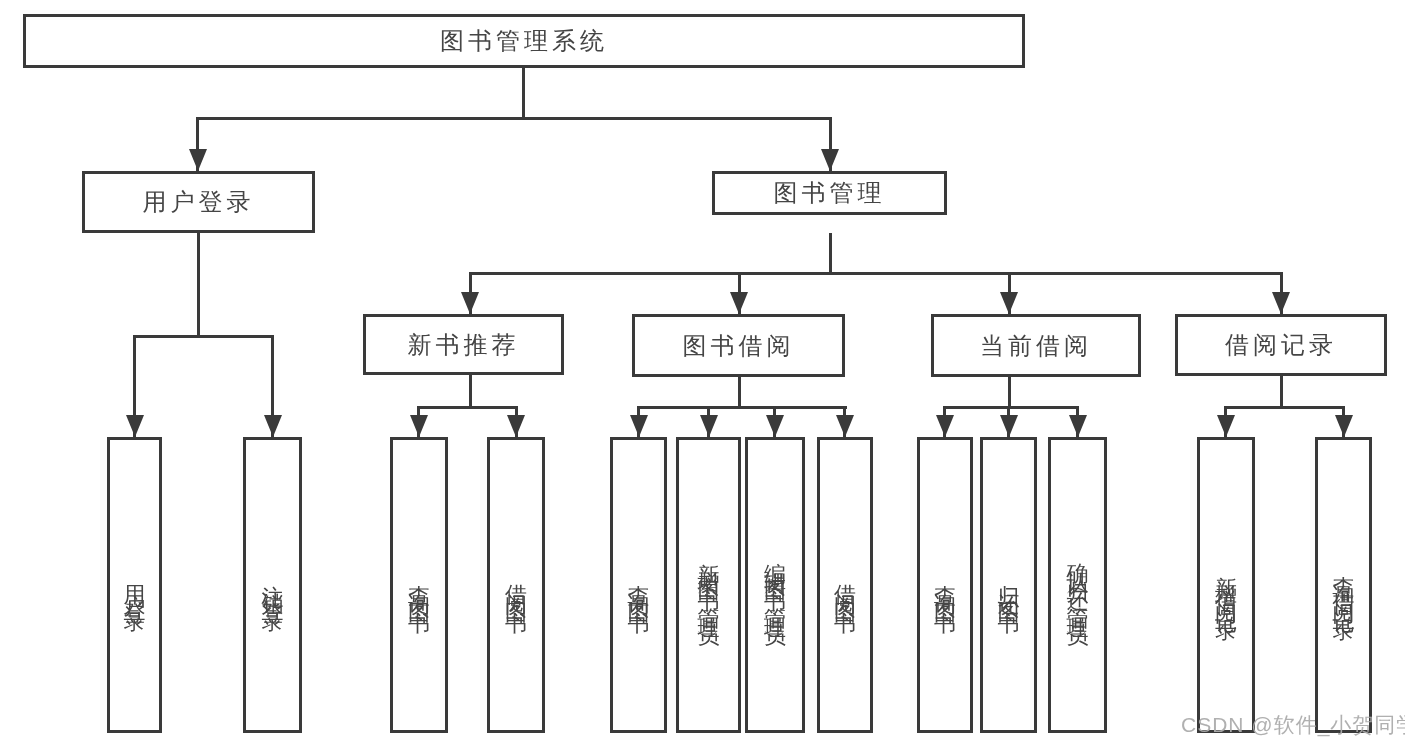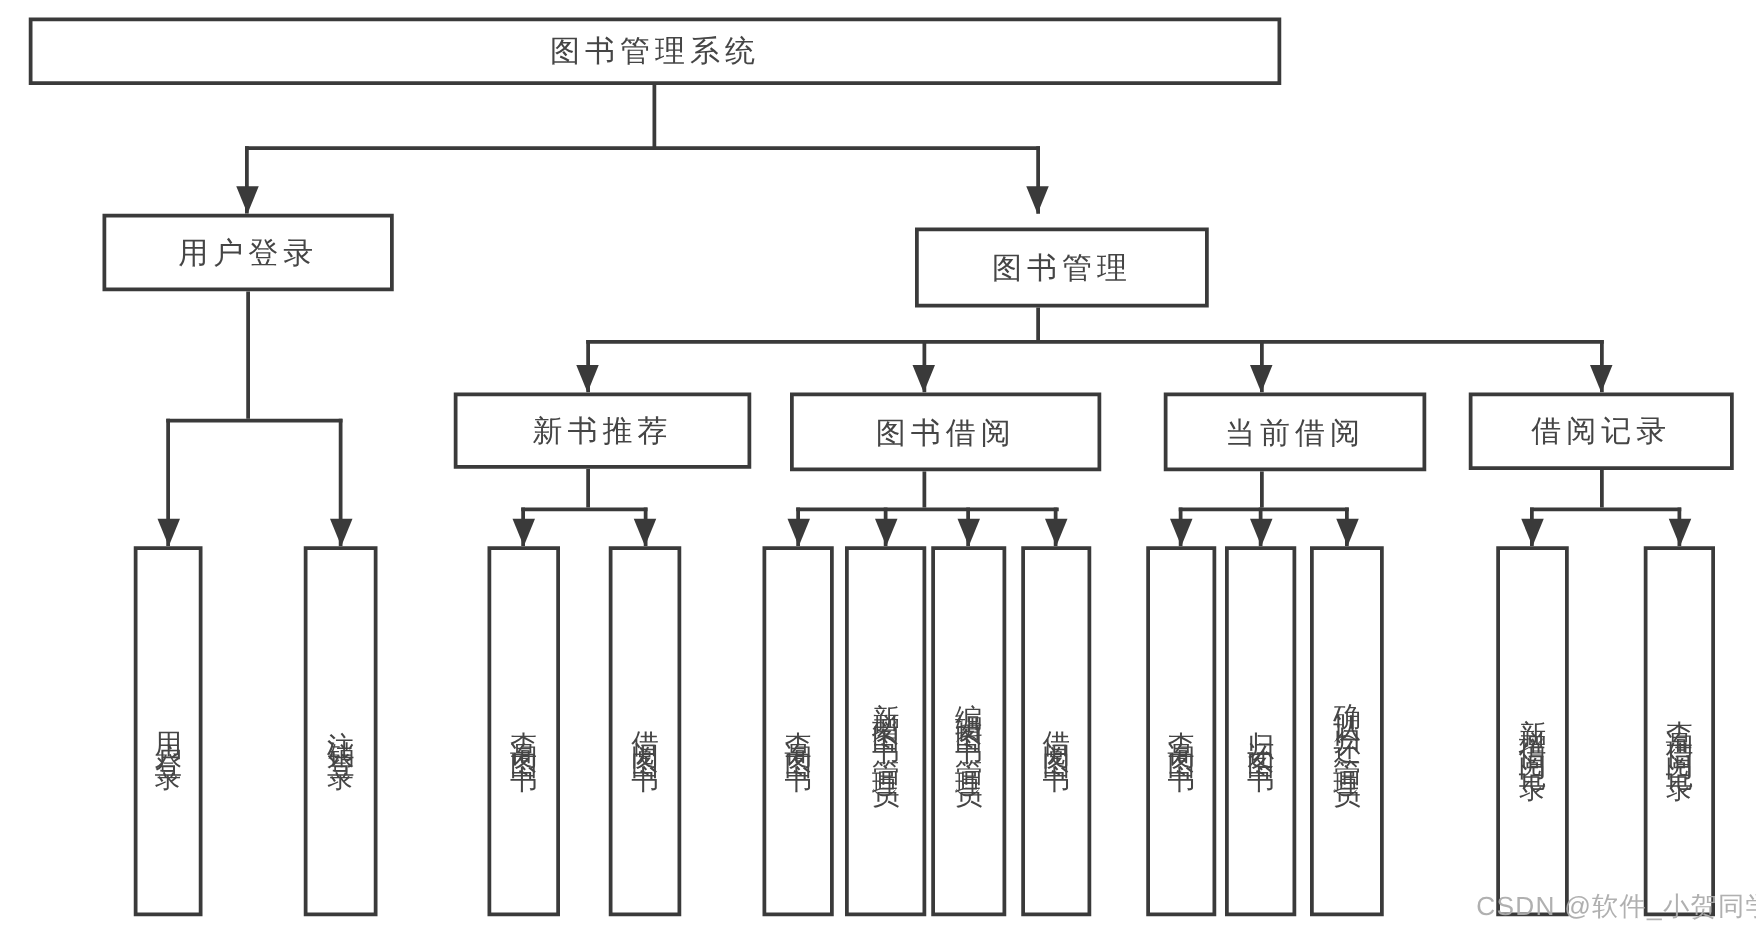--- a/index.html
+++ b/index.html
@@ -119,28 +119,28 @@
   <div class="vline" style="left:1342px; top:406px; height:31px;"></div>
   <div class="arrow" style="left:1335px; top:415px;"></div>
 
   <div class="box hbox" style="left:23px; top:14px; width:1002px; height:54px;">
     <span>图书管理系统</span>
   </div>
 
   <div class="box hbox" style="left:82px; top:171px; width:233px; height:62px;">
     <span>用户登录</span>
   </div>
-  <div class="box hbox" style="left:712px; top:182px; width:235px; height:64px;margin-left:20px;">
+  <div class="box hbox" style="left:712px; top:171px; width:235px; height:44px;">
     <span>图书管理</span>
   </div>
 
-  <div class="box hbox" style="left:363px; top:314px; width:238px; height:61px;">
+  <div class="box hbox" style="left:363px; top:314px; width:201px; height:61px;">
     <span>新书推荐</span>
   </div>
-  <div class="box hbox" style="left:632px; top:314px; width:249px; height:63px;justify-content:center;">
+  <div class="box hbox" style="left:632px; top:314px; width:213px; height:63px;justify-content:center;">
     <span>图书借阅</span>
   </div>
   <div class="box hbox" style="left:931px; top:314px; width:210px; height:63px;">
     <span>当前借阅</span>
   </div>
   <div class="box hbox" style="left:1175px; top:314px; width:212px; height:62px;">
     <span>借阅记录</span>
   </div>
 
   <div class="box vbox" style="left:107px; top:437px; width:55px; height:296px;">

